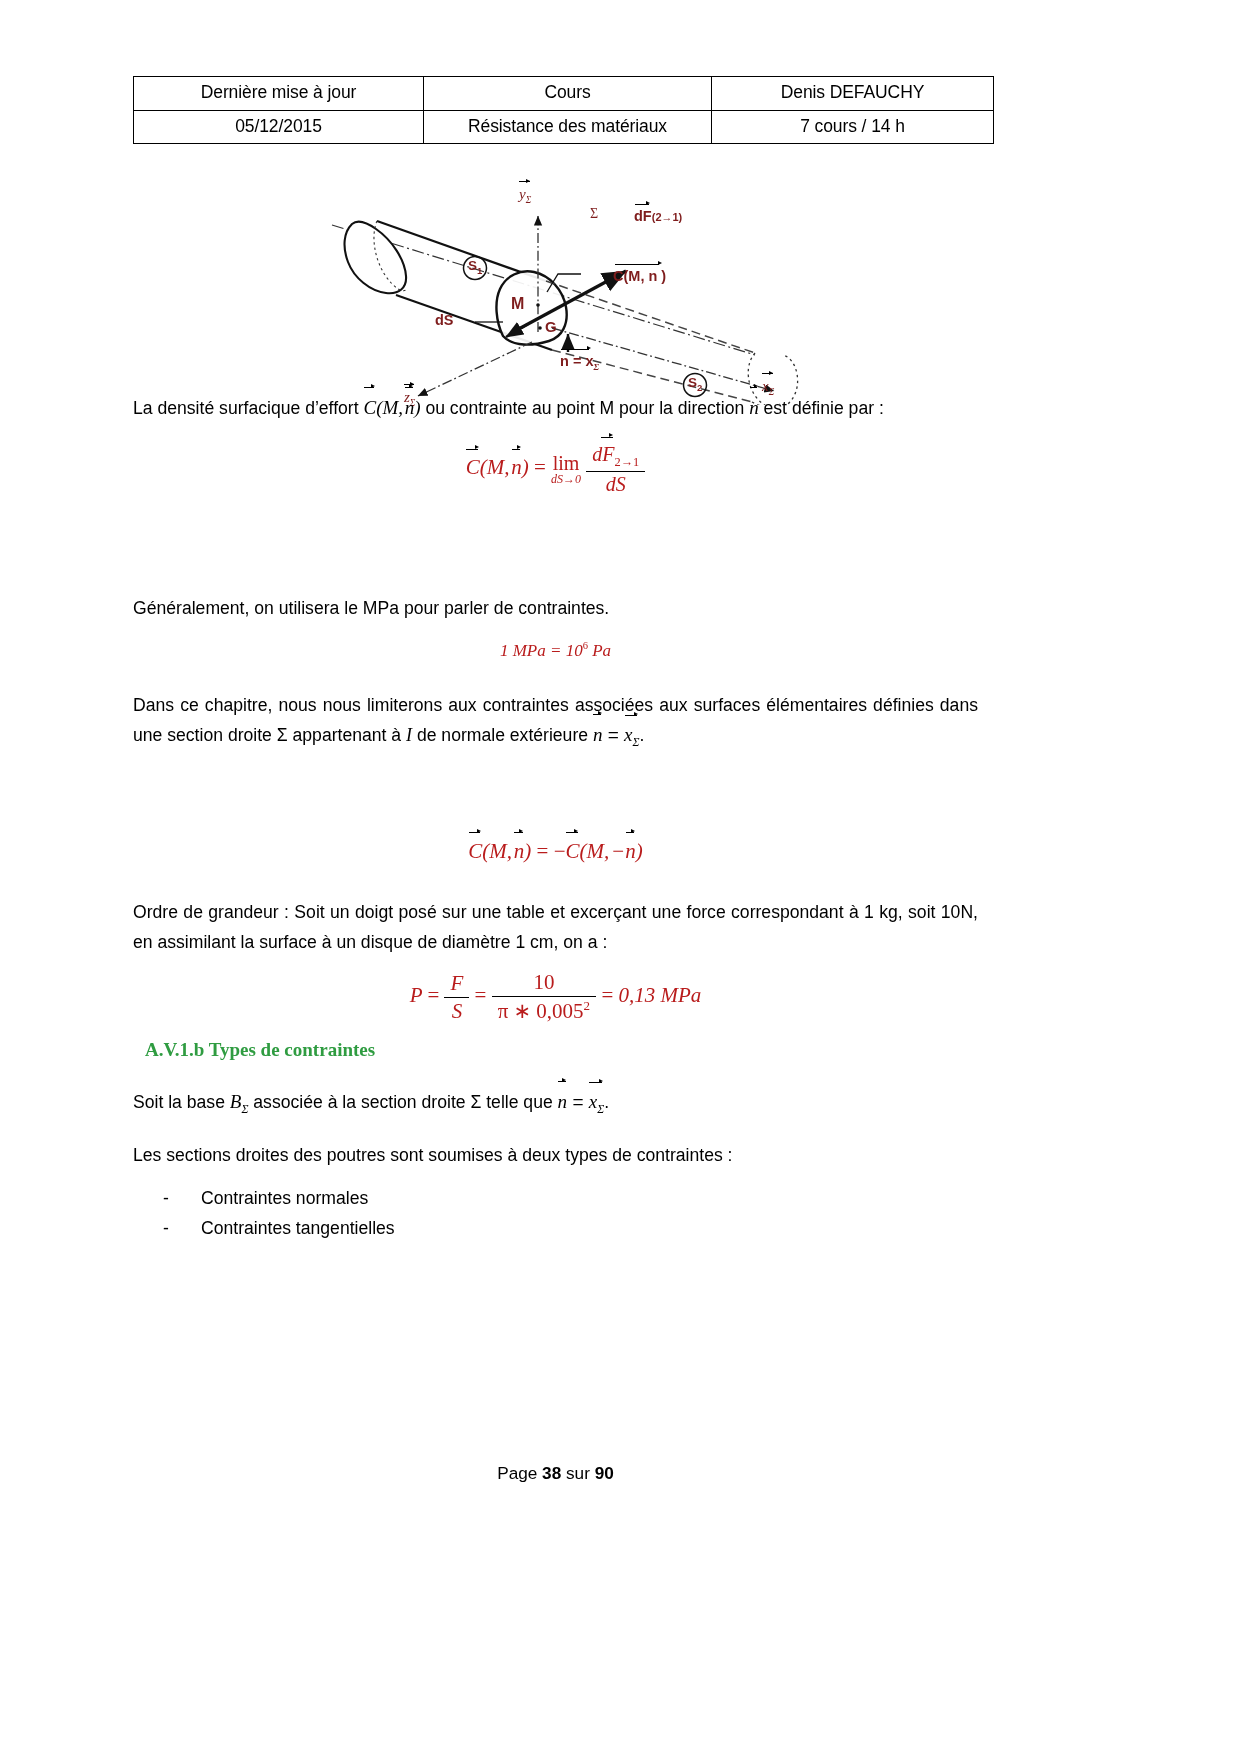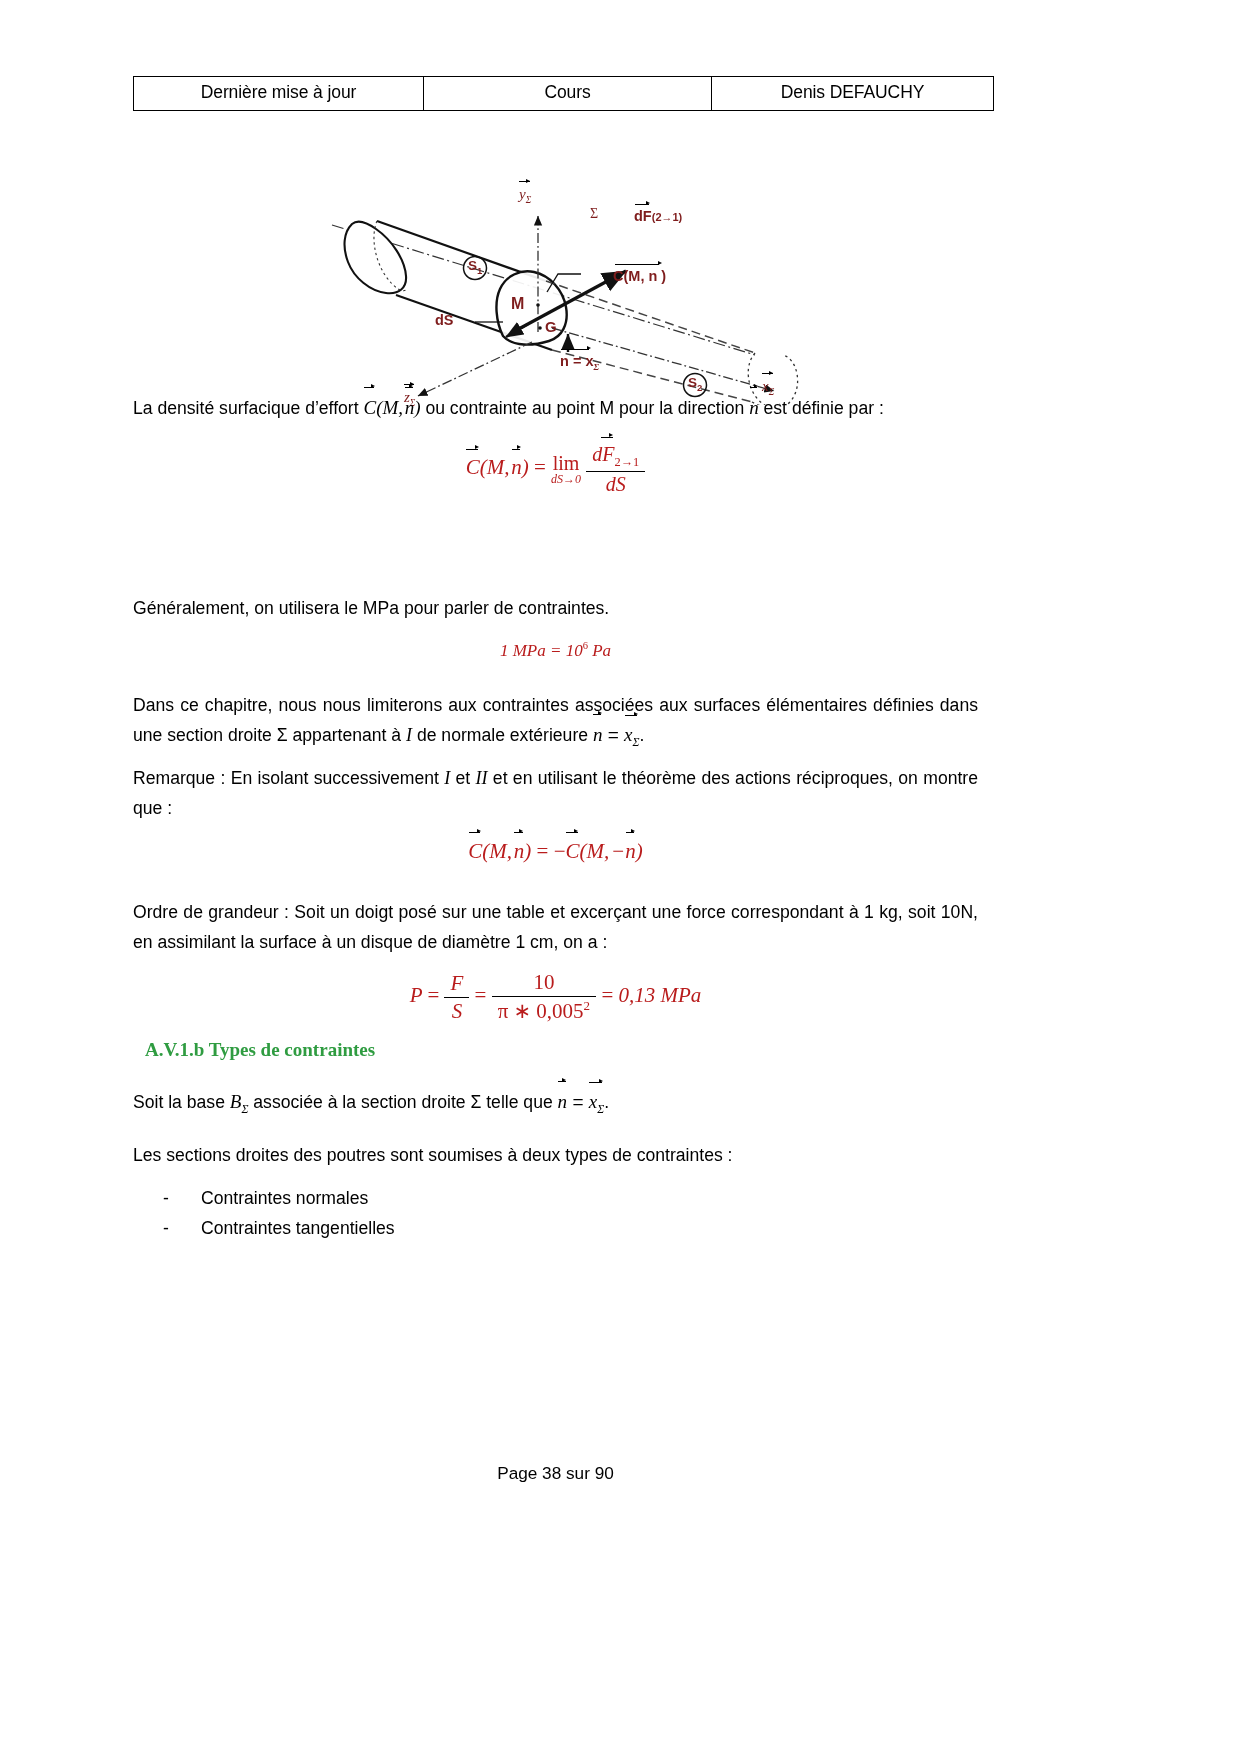--- a/index.html
+++ b/index.html
@@ -111,21 +111,21 @@
 
   .footer {
     position: absolute;
     left: 133px;
     top: 1448px;
     width: 845px;
     text-align: center;
     font-size: 17.2px;
     font-family: "Liberation Sans", sans-serif;
   }
-  .footer b { font-weight: 400; }
+  .footer b { font-weight: 700; }
 
   
   .mi { font-family: "Liberation Serif", serif; font-style: italic; }
   .vec {
     position: relative;
     display: inline-block;
     font-family: "Liberation Serif", serif;
     font-style: italic;
   }
   .vec > .arw {
@@ -176,20 +176,25 @@
 <body>
 
 <div class="page">
 
   <table class="hdr-table">
     <tbody>
         <tr>
       <td class="hdr-c1">Dernière mise à jour</td>
       <td class="hdr-c2">Cours</td>
       <td class="hdr-c3">Denis DEFAUCHY</td>
+    </tr>
+    <tr>
+      <td class="hdr-c1">05/12/2015</td>
+      <td class="hdr-c2">Résistance des matériaux</td>
+      <td class="hdr-c3">7 cours / 14 h</td>
     </tr>
   </tbody>
     </table>
 
   <div class="figure">
     <svg width="640" height="255" viewBox="0 0 640 255">
       <defs>
         <marker id="ah" markerWidth="9" markerHeight="9" refX="7.4" refY="3.2" orient="auto">
           <path d="M0,0 L7.6,3.2 L0,6.4 z" fill="#111"></path>
         </marker>
@@ -315,23 +320,20 @@
   <div class="para nojust" style="top:578px;">Généralement, on utilisera le MPa pour parler de contraintes.</div>
 
   <div class="eq" style="top:625px; font-size:17px;">
     <span>1 MPa = 10</span><sup class="sm" style="font-style:normal;">6</sup><span> Pa</span>
   </div>
 
   <div class="para" style="top:675px;">
     <span>Dans ce chapitre, nous nous limiterons aux contraintes associées aux surfaces élémentaires définies dans une section droite Σ appartenant à </span><span class="mi" style="font-size:18px;">I</span><span> de normale extérieure </span><span style="font-size:19px;"><span class="vec"><span class="arw"></span>n</span> = <span class="vec"><span class="arw" style="top:-0.58em;"></span>x<sub class="sm">Σ</sub></span></span><span>.</span>
   </div>
 
-  <div class="para" style="top:748px;">
-    <span>Remarque : En isolant successivement </span><span class="mi" style="font-size:18px;">I</span><span> et </span><span class="mi" style="font-size:18px;">II</span><span> et en utilisant le théorème des actions réciproques, on montre que :</span>
-  </div>
 
   <div class="eq" style="top:824px; font-size:21px;">
     <span class="vec"><span class="arw"></span>C</span><span>(<span class="mi">M</span>, <span class="vec"><span class="arw"></span>n</span>)</span>
     <span style="font-style:normal;">=</span>
     <span style="font-style:normal;">−</span><span class="vec"><span class="arw"></span>C</span><span>(<span class="mi">M</span>, −<span class="vec"><span class="arw"></span>n</span>)</span>
   </div>
 
   <div class="para" style="top:882px;">Ordre de grandeur : Soit un doigt posé sur une table et excerçant une force correspondant à 1 kg, soit 10N, en assimilant la surface à un disque de diamètre 1 cm, on a :</div>
 
   <div class="eq" style="top:955px; font-size:21px;">

